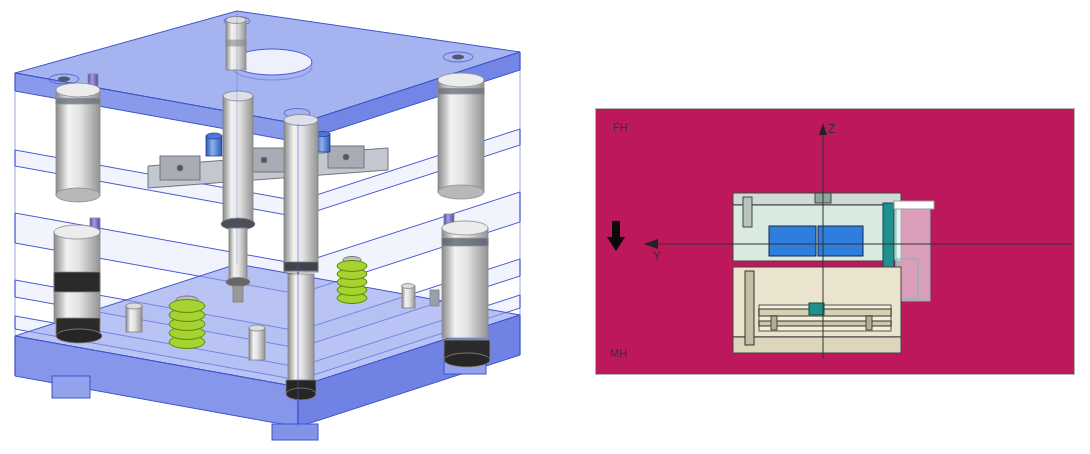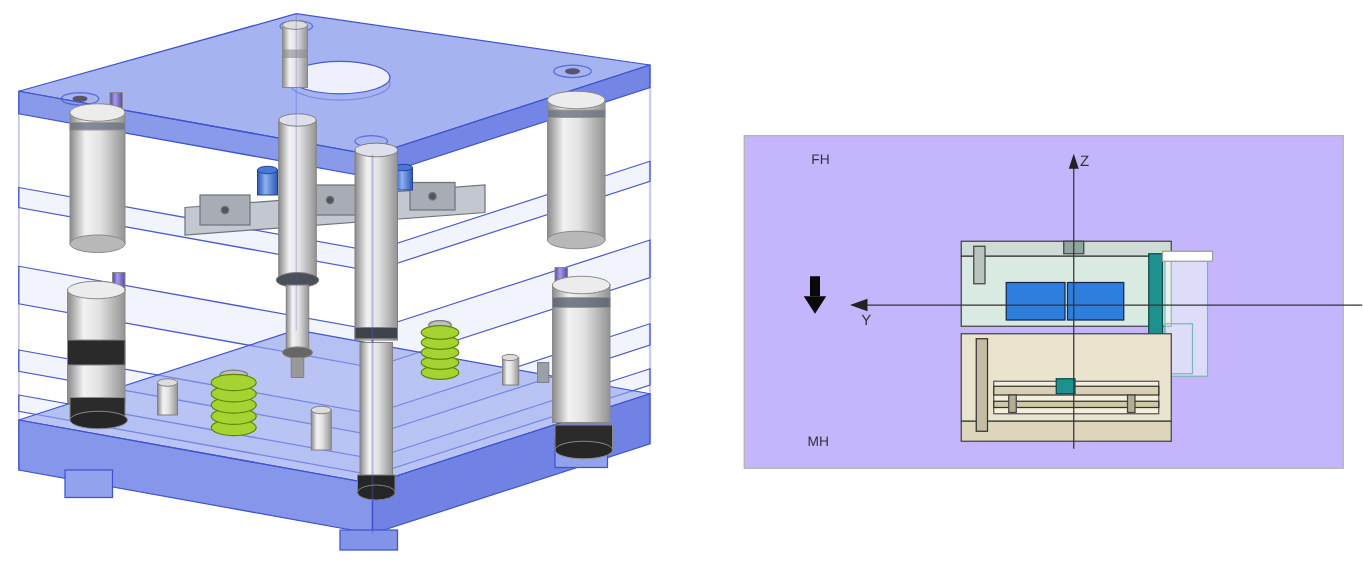--- a/index.html
+++ b/index.html
@@ -1,19 +1,19 @@
 <!DOCTYPE html>
 <html><head>
 <meta charset="utf-8">
 <style>
   html,body{margin:0;padding:0;background:#ffffff;font-family:"Liberation Sans",sans-serif;}
   .stage{position:relative;width:1090px;height:454px;background:#ffffff;overflow:hidden;}
   .view3d{position:absolute;left:0;top:0;width:560px;height:454px;}
   .panel2d{position:absolute;left:595px;top:108px;width:480px;height:267px;
-           border:1px solid #b4b4b4;background:#c4b5fd;box-sizing:border-box;padding-left:36px;}
+           border:1px solid #b4b4b4;background:#be185d;box-sizing:border-box;}
   svg{display:block;}
   text{font-family:"Liberation Sans",sans-serif;fill:#333;}
   .axis-label{font-size:12px;}
   .corner-label{font-size:11px;}
 </style>
 </head>
 <body>
 
 <div class="stage">
 

